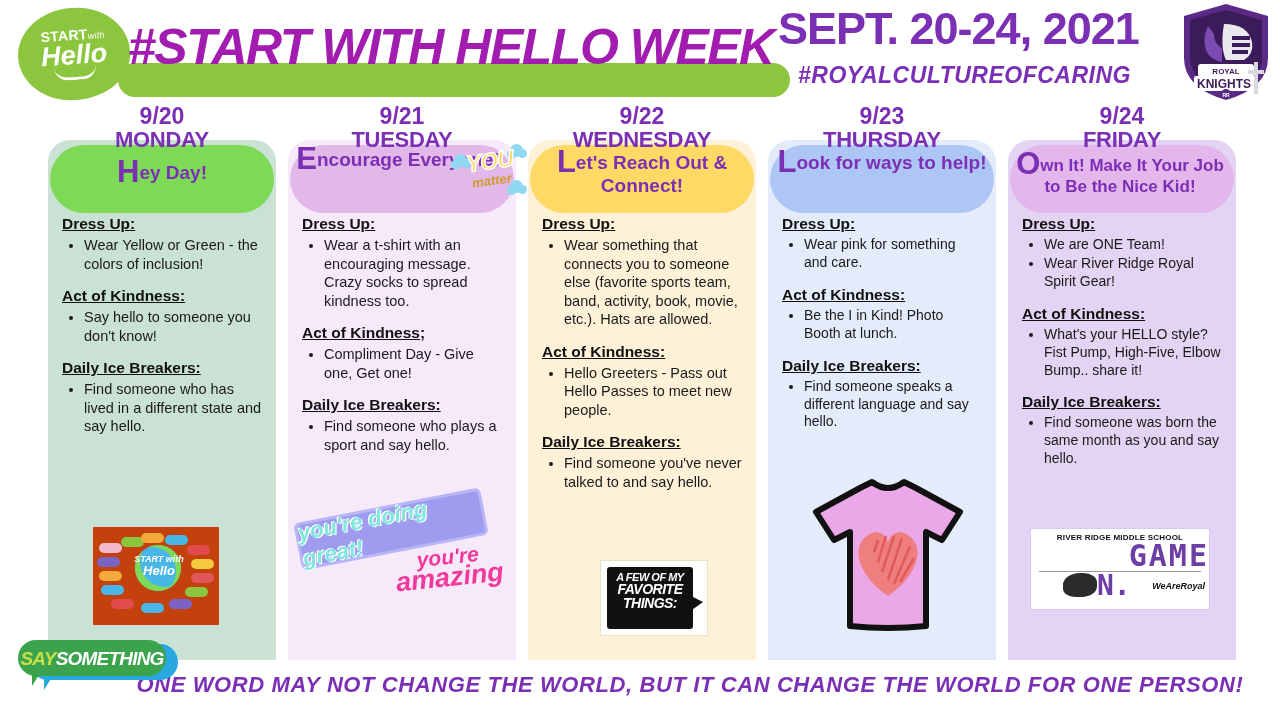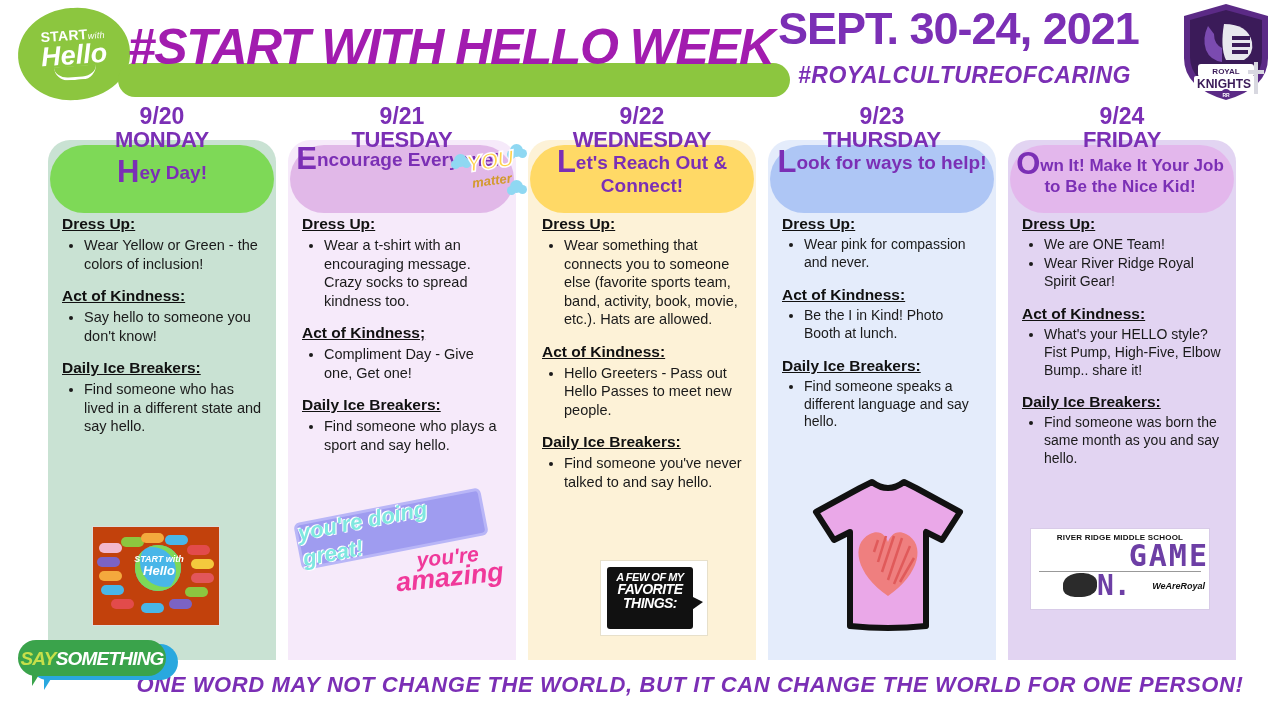--- a/index.html
+++ b/index.html
@@ -266,21 +266,21 @@
   <div id="hello-logo">
     <div class="l1">
       <span>START</span><span class="w">with</span>
     </div>
     <div class="l2">Hello</div>
     <div class="sm"></div>
   </div>
 
   <div id="green-bar"></div>
   <div id="main-title">#START WITH HELLO WEEK</div>
-  <div id="date-title">SEPT. 30-24, 2021</div>
+  <div id="date-title">SEPT. 20-24, 2021</div>
   <div id="hashtag">#ROYALCULTUREOFCARING</div>
 
   <svg id="knights-logo" viewBox="0 0 96 100">
     <path d="M48 2 L90 14 L90 56 Q90 86 48 98 Q6 86 6 56 L6 14 Z" fill="#5b2a86"></path>
     <path d="M48 8 L84 18 L84 55 Q84 80 48 91 Q12 80 12 55 L12 18 Z" fill="#3b1b59"></path>
     <path d="M30 24 Q24 36 28 48 Q32 58 44 60 L44 46 Q36 42 36 32 Z" fill="#7b4bb0"></path>
     <path d="M46 22 Q70 22 74 40 Q76 52 66 58 L48 58 Q42 46 46 22 Z" fill="#e8e8ee"></path>
     <path d="M54 34 L72 34 L72 38 L54 38 Z M54 41 L72 41 L72 45 L54 45 Z M54 48 L70 48 L70 52 L54 52 Z" fill="#3b1b59"></path>
     <rect x="20" y="62" width="56" height="13" rx="3" fill="#ffffff"></rect>
     <text x="48" y="72" font-family="Liberation Sans, sans-serif" font-size="8" font-weight="bold" fill="#3b1b59" text-anchor="middle">ROYAL</text>
@@ -382,21 +382,21 @@
   </ul>
   <div class="sec-head">Daily Ice Breakers:</div>
   <ul>
     <li>Find someone you've never talked to and say hello.</li>
   </ul>
 </div>
 
 <div class="body bd-3 c3">
   <div class="sec-head">Dress Up:</div>
   <ul>
-    <li>Wear pink for compassion and never.</li>
+    <li>Wear pink for something and care.</li>
   </ul>
   <div class="sec-head">Act of Kindness:</div>
   <ul>
     <li>Be the I in Kind! Photo Booth at lunch.</li>
   </ul>
   <div class="sec-head">Daily Ice Breakers:</div>
   <ul>
     <li>Find someone speaks a different language and say hello.</li>
   </ul>
 </div>

